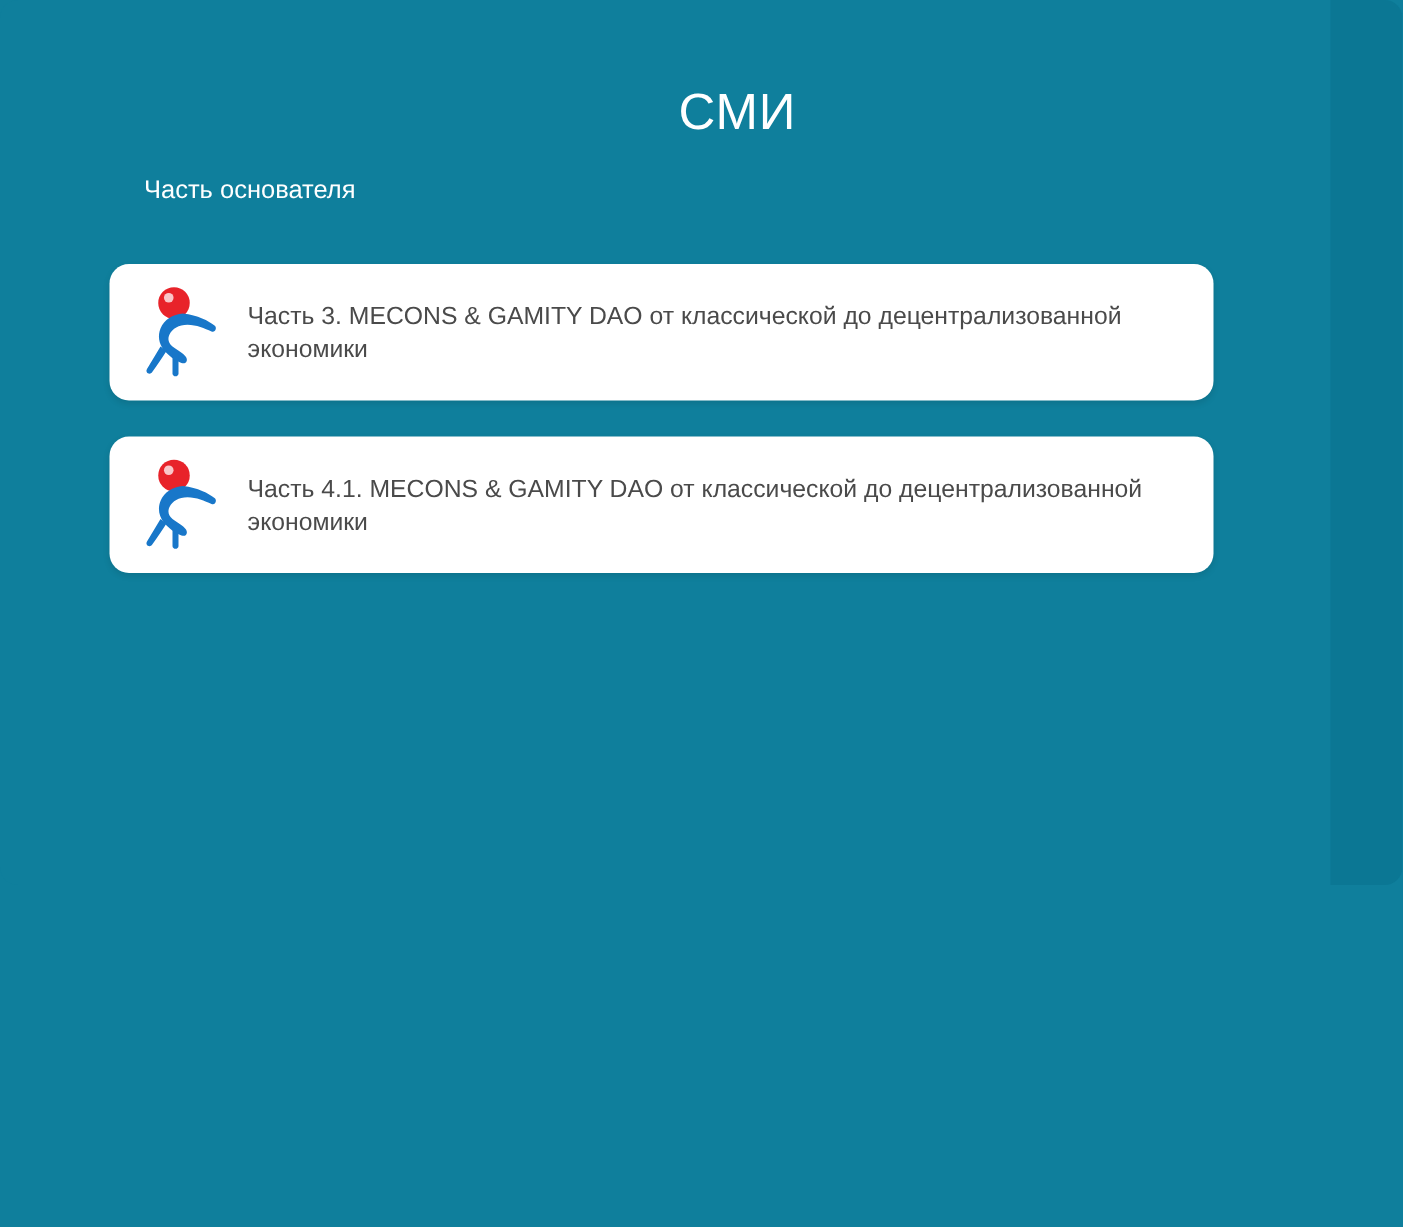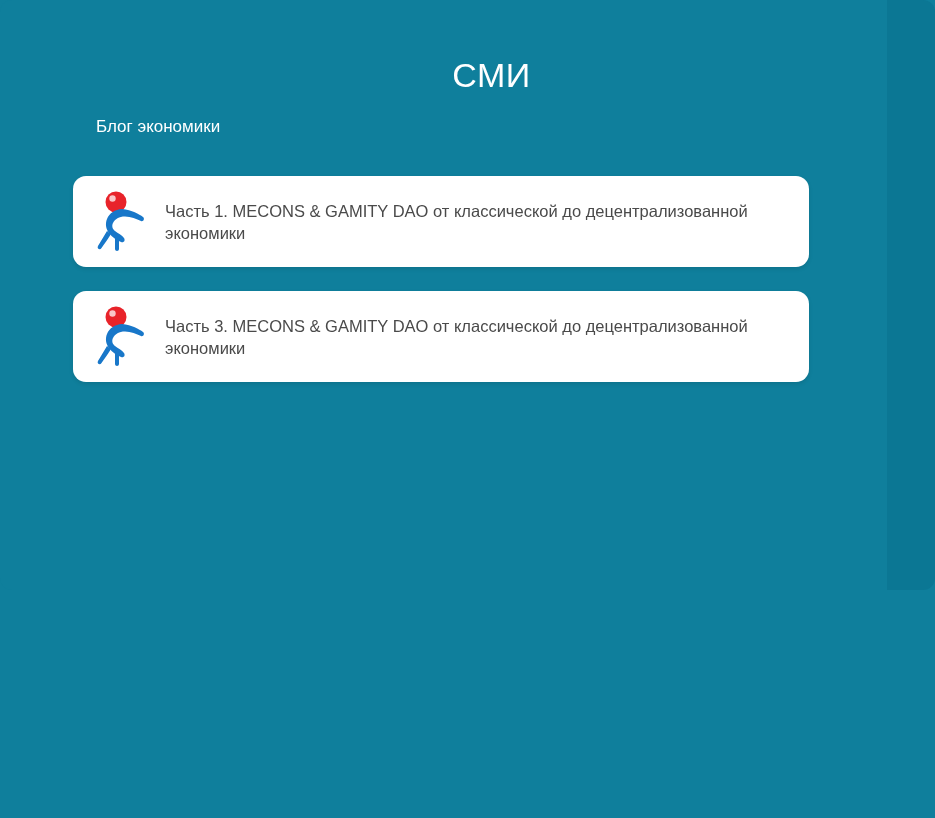--- a/index.html
+++ b/index.html
@@ -115,47 +115,47 @@
 <body>
 
 <div class="page">
 
   <div class="right-strip"></div>
 
   <div class="content-col">
 
     <div class="page-title">СМИ</div>
 
-    <div class="section-label">Блог экономики</div>
+    <div class="section-label">Часть основателя</div>
 
     <div class="cards">
 
-      <div class="card">
-        <svg class="card-logo" viewBox="0 0 60 62">
-          <circle cx="25" cy="11" r="10.5" fill="#e8232a"></circle>
-          <circle cx="21.5" cy="7.5" r="3.2" fill="#ffffff" opacity="0.75"></circle>
-          <path d="M31 18 C41 19 48 23 52 26 C54 27.5 52.5 31 50 30 C45.5 28 40 25.5 34 25.5 C28 25.5 24 28 22 32 C20.5 35 21.5 38 24 40 C27 42.5 31 44 33 47 C34.5 49.5 33 52 30 51 C26 49.5 21 46 18 42 C15 38 14 33 16 28 C18.5 22 24 18.5 31 18 Z" fill="#1877c9"></path>
-          <path d="M16 40 C13 45 10 50 7 55 C5.5 57.5 9 59.5 10.5 57 C14 52 17.5 47 20 43 Z" fill="#1877c9"></path>
-          <path d="M24 43 C24 48 24 53 24 58 C24 60.5 28 60.5 28 58 C28 53 28 48 28 44 Z" fill="#1877c9"></path>
-        </svg>
-        <div class="card-title">Часть 1. MECONS &amp; GAMITY DAO от классической до децентрализованной экономики</div>
-      </div>
 
 
       <div class="card">
         <svg class="card-logo" viewBox="0 0 60 62">
           <circle cx="25" cy="11" r="10.5" fill="#e8232a"></circle>
           <circle cx="21.5" cy="7.5" r="3.2" fill="#ffffff" opacity="0.75"></circle>
           <path d="M31 18 C41 19 48 23 52 26 C54 27.5 52.5 31 50 30 C45.5 28 40 25.5 34 25.5 C28 25.5 24 28 22 32 C20.5 35 21.5 38 24 40 C27 42.5 31 44 33 47 C34.5 49.5 33 52 30 51 C26 49.5 21 46 18 42 C15 38 14 33 16 28 C18.5 22 24 18.5 31 18 Z" fill="#1877c9"></path>
           <path d="M16 40 C13 45 10 50 7 55 C5.5 57.5 9 59.5 10.5 57 C14 52 17.5 47 20 43 Z" fill="#1877c9"></path>
           <path d="M24 43 C24 48 24 53 24 58 C24 60.5 28 60.5 28 58 C28 53 28 48 28 44 Z" fill="#1877c9"></path>
         </svg>
         <div class="card-title">Часть 3. MECONS &amp; GAMITY DAO от классической до децентрализованной экономики</div>
       </div>
 
+      <div class="card">
+        <svg class="card-logo" viewBox="0 0 60 62">
+          <circle cx="25" cy="11" r="10.5" fill="#e8232a"></circle>
+          <circle cx="21.5" cy="7.5" r="3.2" fill="#ffffff" opacity="0.75"></circle>
+          <path d="M31 18 C41 19 48 23 52 26 C54 27.5 52.5 31 50 30 C45.5 28 40 25.5 34 25.5 C28 25.5 24 28 22 32 C20.5 35 21.5 38 24 40 C27 42.5 31 44 33 47 C34.5 49.5 33 52 30 51 C26 49.5 21 46 18 42 C15 38 14 33 16 28 C18.5 22 24 18.5 31 18 Z" fill="#1877c9"></path>
+          <path d="M16 40 C13 45 10 50 7 55 C5.5 57.5 9 59.5 10.5 57 C14 52 17.5 47 20 43 Z" fill="#1877c9"></path>
+          <path d="M24 43 C24 48 24 53 24 58 C24 60.5 28 60.5 28 58 C28 53 28 48 28 44 Z" fill="#1877c9"></path>
+        </svg>
+        <div class="card-title">Часть 4.1. MECONS &amp; GAMITY DAO от классической до децентрализованной экономики</div>
+      </div>
 
 
     </div>
 
     <div class="bottom-panel-outer"></div>
     <div class="bottom-panel-inner"></div>
 
   </div>
 </div>
 

